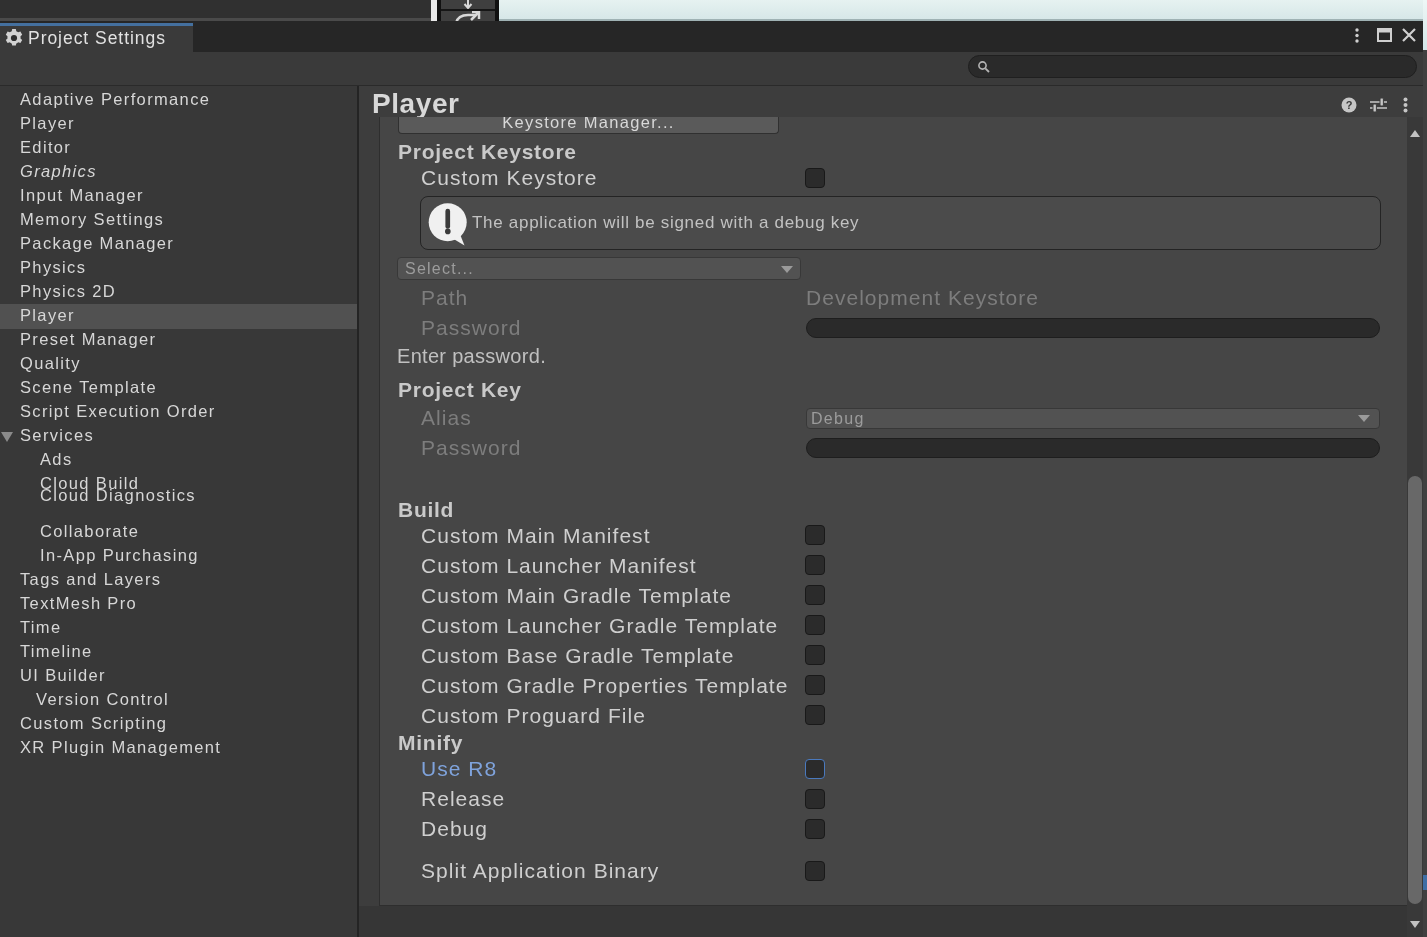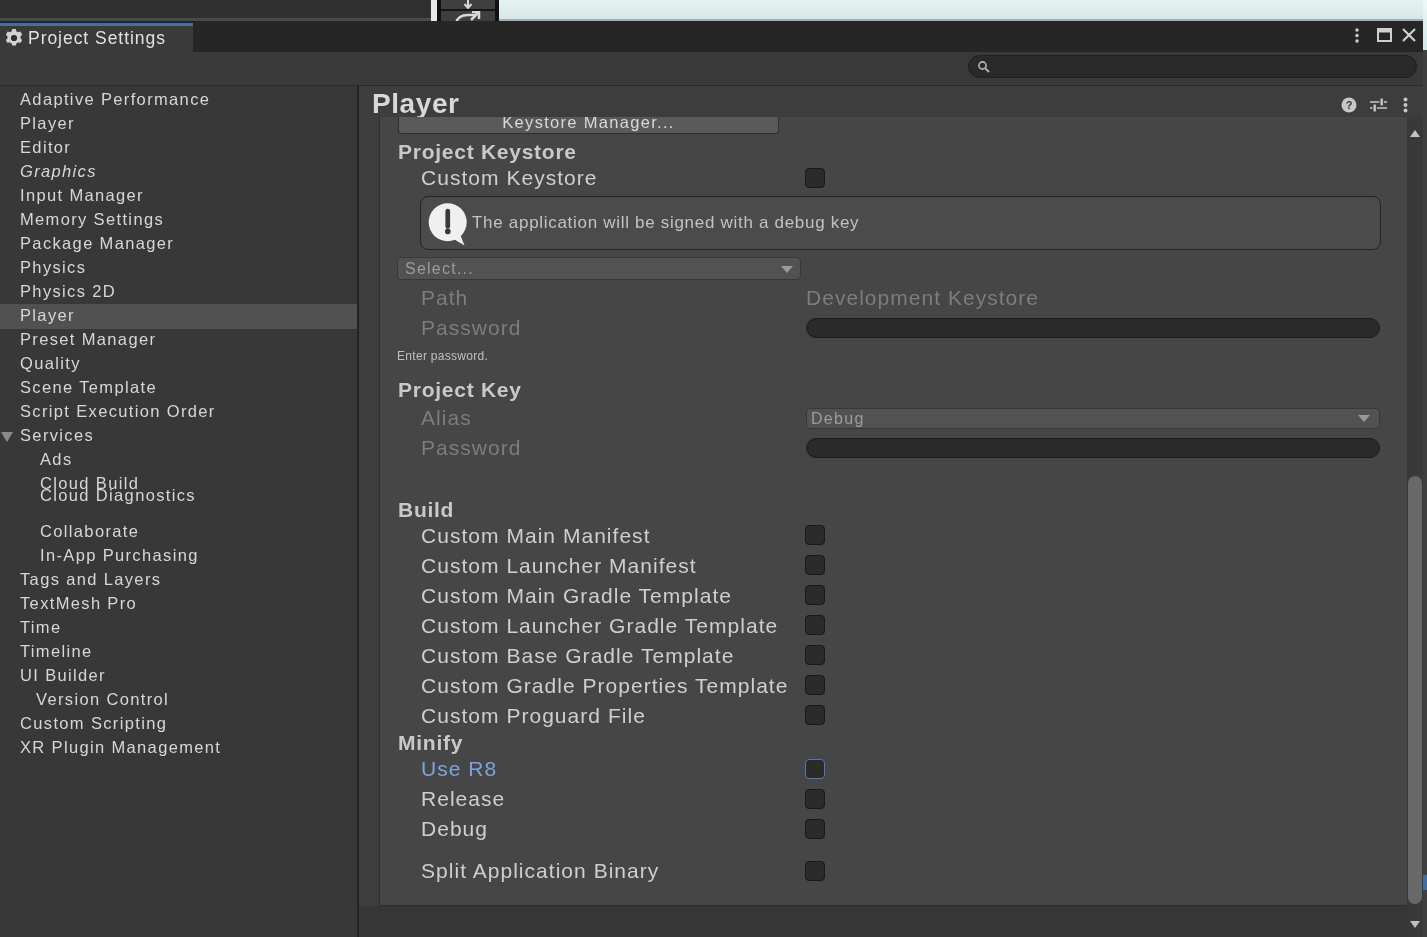--- a/index.html
+++ b/index.html
@@ -138,21 +138,21 @@
 
 <div class="abs" style="left:397px;top:257px;width:404px;height:23px;background:#525252;border:1px solid #383838;border-radius:4px;"></div>
 <div class="abs" style="left:405px;top:259px;color:#9c9c9c;font-size:16px;letter-spacing:1.24px;line-height:19px;">Select...</div>
 <div class="abs" style="left:781px;top:266px;width:0;height:0;border-left:6px solid transparent;border-right:6px solid transparent;border-top:7px solid #9a9a9a;"></div>
 
 <div class="abs lbl dis" style="left:421px;top:288px;">Path</div>
 <div class="abs lbl dis" style="left:806px;top:288px;">Development Keystore</div>
 
 <div class="abs lbl dis" style="left:421px;top:318px;">Password</div>
 <div class="abs" style="left:806px;top:318px;width:574px;height:20px;background:#2a2a2a;border:1px solid #1e1e1e;border-radius:10px;"></div>
-<div class="abs" style="left:397px;top:347px;color:#c0c0c0;font-size:12px;letter-spacing:0.3px;line-height:18px;">Enter password.</div>
+<div class="abs" style="left:397px;top:347px;color:#c0c0c0;font-size:20px;letter-spacing:0.3px;line-height:18px;">Enter password.</div>
 
 <div class="abs lbl bold" style="left:398px;top:380px;">Project Key</div>
 <div class="abs lbl dis" style="left:421px;top:408px;">Alias</div>
 <div class="abs" style="left:806px;top:408px;width:574px;height:21px;background:#525252;border:1px solid #383838;border-radius:4px;"></div>
 <div class="abs" style="left:811px;top:409px;color:#9c9c9c;font-size:16px;letter-spacing:1.3px;line-height:19px;">Debug</div>
 <div class="abs" style="left:1358px;top:415px;width:0;height:0;border-left:6px solid transparent;border-right:6px solid transparent;border-top:7px solid #9a9a9a;"></div>
 
 <div class="abs lbl dis" style="left:421px;top:438px;">Password</div>
 <div class="abs" style="left:806px;top:438px;width:574px;height:20px;background:#2a2a2a;border:1px solid #1e1e1e;border-radius:10px;"></div>
 

